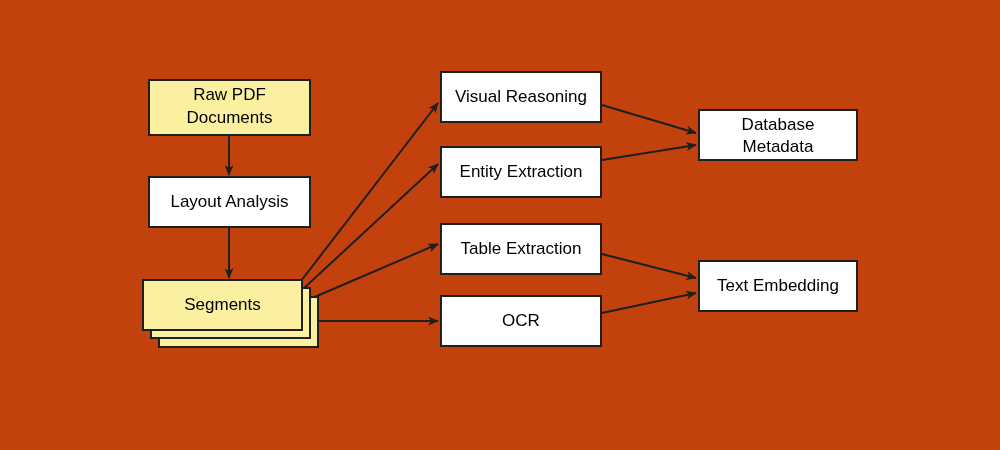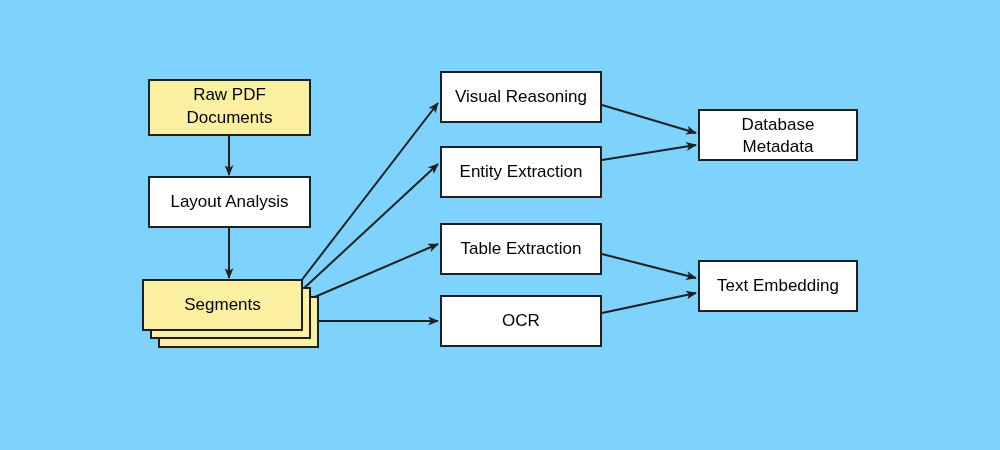--- a/index.html
+++ b/index.html
@@ -10,21 +10,21 @@
   body {
     width: 1000px;
     height: 450px;
     overflow: hidden;
     font-family: "Liberation Sans", sans-serif;
   }
   #diagram-root {
     position: relative;
     width: 1000px;
     height: 450px;
-    background: #7dd3fc;
+    background: #c2410c;
   }
   svg#flow-svg {
     display: block;
     width: 1000px;
     height: 450px;
   }
   .node-rect {
     stroke: #1f1f1f;
     stroke-width: 2;
   }

